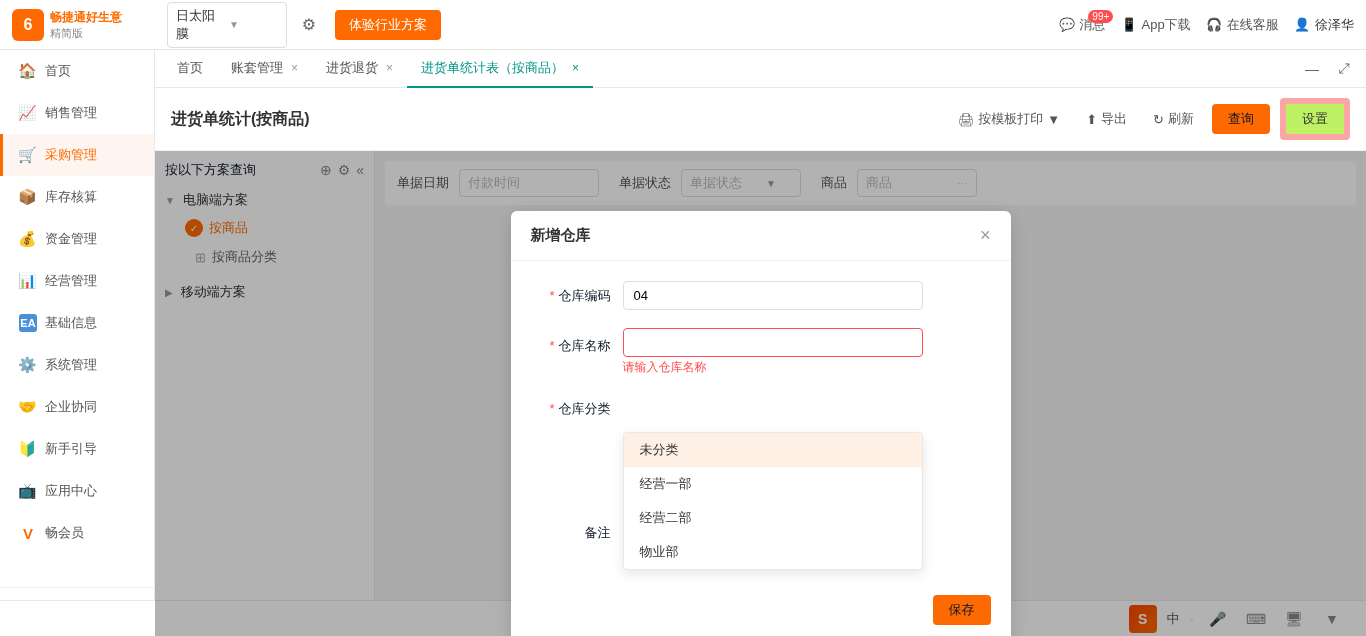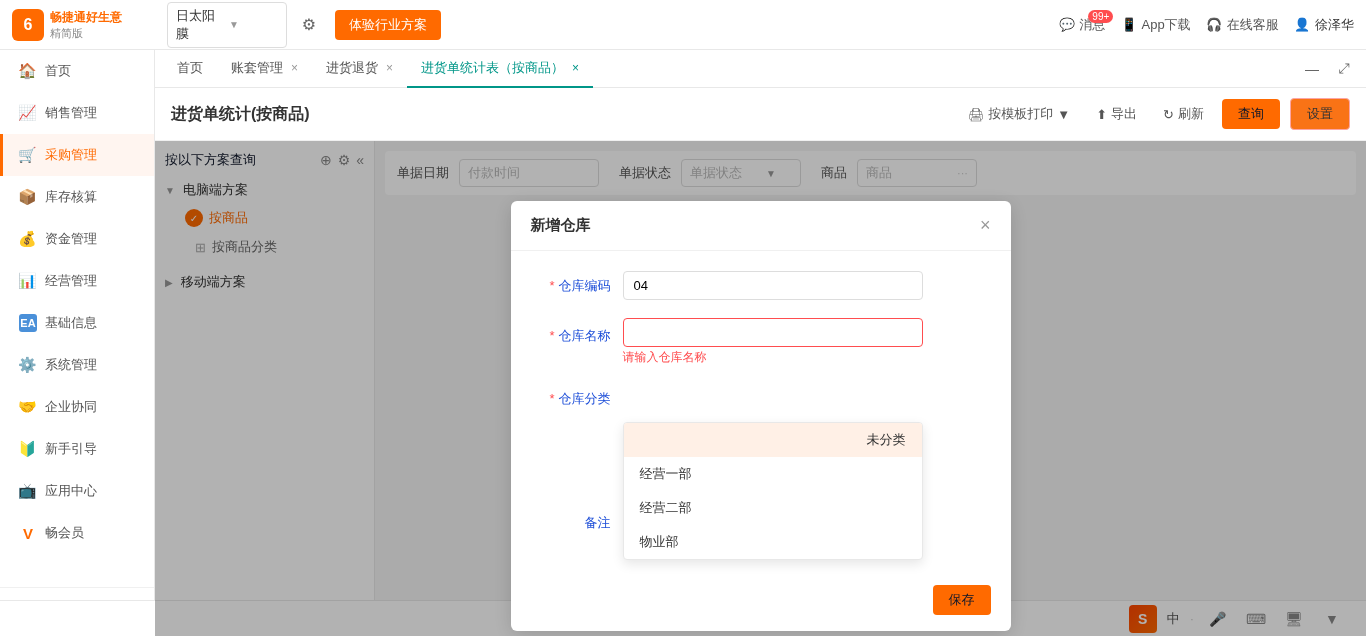--- a/index.html
+++ b/index.html
@@ -241,23 +241,23 @@
     .btn-primary {
       background: #ff6a00;
       color: #0f172a;
       border: none;
       border-radius: 4px;
       padding: 6px 16px;
       font-size: 13px;
       cursor: pointer;
     }
     .btn-default {
-      background: #f97316;
+      background: #bef264;
       color: #333;
-      border: 1px solid #fca5a5;
+      border: 6px solid #fca5a5;
       border-radius: 4px;
       padding: 6px 16px;
       font-size: 13px;
       cursor: pointer;
     }
 
     
     .content-area {
       display: flex;
       flex: 1;
@@ -409,21 +409,21 @@
     }
     .form-row {
       display: flex;
       align-items: flex-start;
       margin-bottom: 18px;
       position: relative;
     }
     .form-label {
       width: 80px;
       padding-top: 6px;
-      color: #1d4ed8;
+      color: #0f172a;
       font-size: 13px;
       flex-shrink: 0;
       text-align: right;
       margin-right: 12px;
     }
     .required::before {
       content: '*';
       color: #ff4d4f;
       margin-right: 4px;
     }
@@ -474,21 +474,21 @@
       box-shadow: 0 4px 12px rgba(0,0,0,0.1);
       z-index: 200;
       overflow: hidden;
     }
     .dropdown-item {
       padding: 8px 16px;
       cursor: pointer;
       font-size: 13px;
       color: #333;
     }
-    .dropdown-item.selected { background: #fff0e6; text-align: right; }
+    .dropdown-item.selected { background: #fff0e6; }
     .modal-footer {
       display: flex;
       justify-content: flex-end;
       padding: 10px 20px 16px;
       gap: 10px;
     }
 
     
     .bottom-bar {
       position: fixed;

